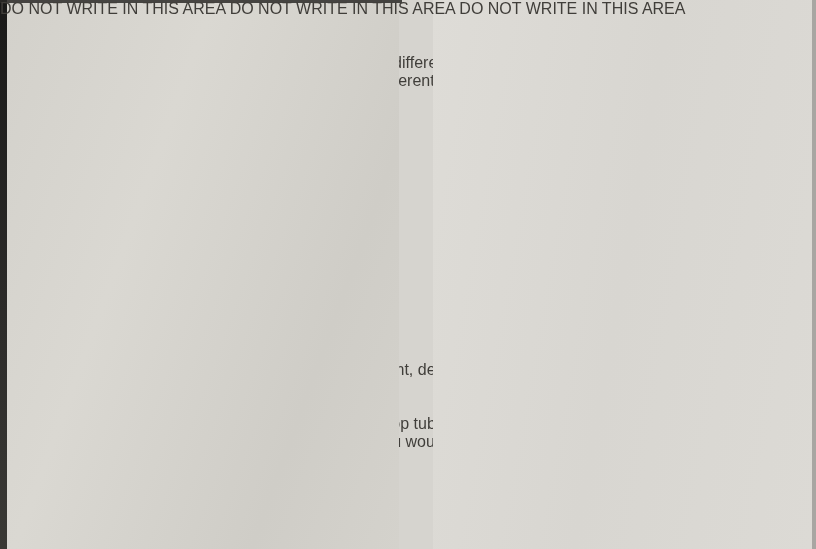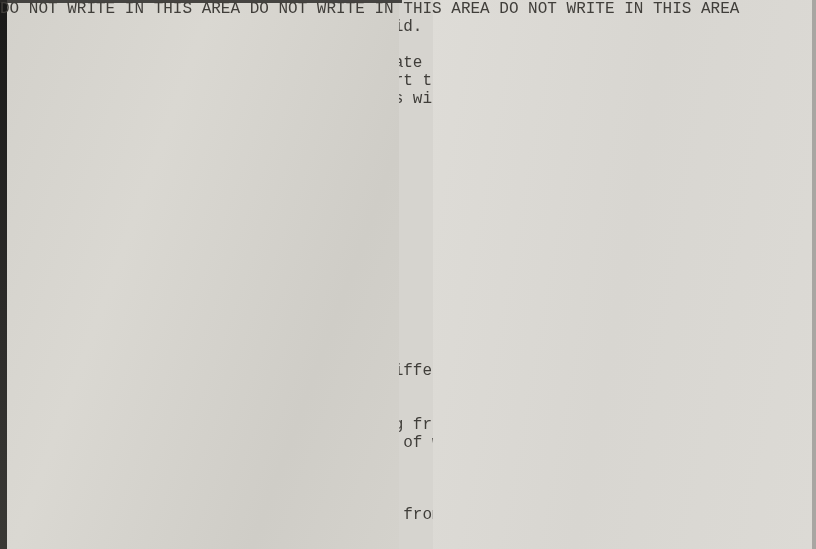--- a/index.html
+++ b/index.html
@@ -1,19 +1,19 @@
 <!DOCTYPE html>
 <html><head>
 <meta charset="utf-8">
 <style>
   html,body{margin:0;padding:0;background:#9a9894;}
   .screen{
     position:relative;width:816px;height:549px;overflow:hidden;
     background:#d6d4cf;
-    font-family:Liberation Mono, monospace;
+    font-family:Liberation Sans, sans-serif;
     color:#403e3a;
   }
   .abs{position:absolute;}
   .page-left{
     left:7px;top:0;width:392px;height:549px;
     background:linear-gradient(110deg,#d3d1cb 0%,#dad8d2 35%,#cfcdc7 75%,#d4d2cc 100%);
   }
   .page-right{
     left:433px;top:0;width:379px;height:549px;
     background:linear-gradient(100deg,#dedcd7 0%,#d8d6d1 50%,#dcdad5 100%);

